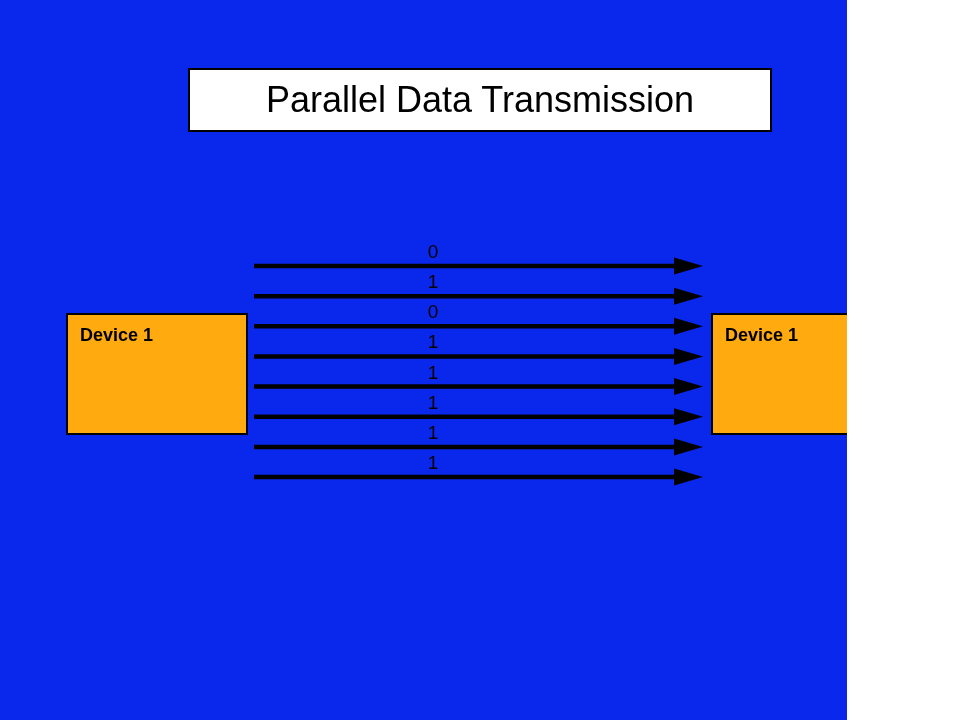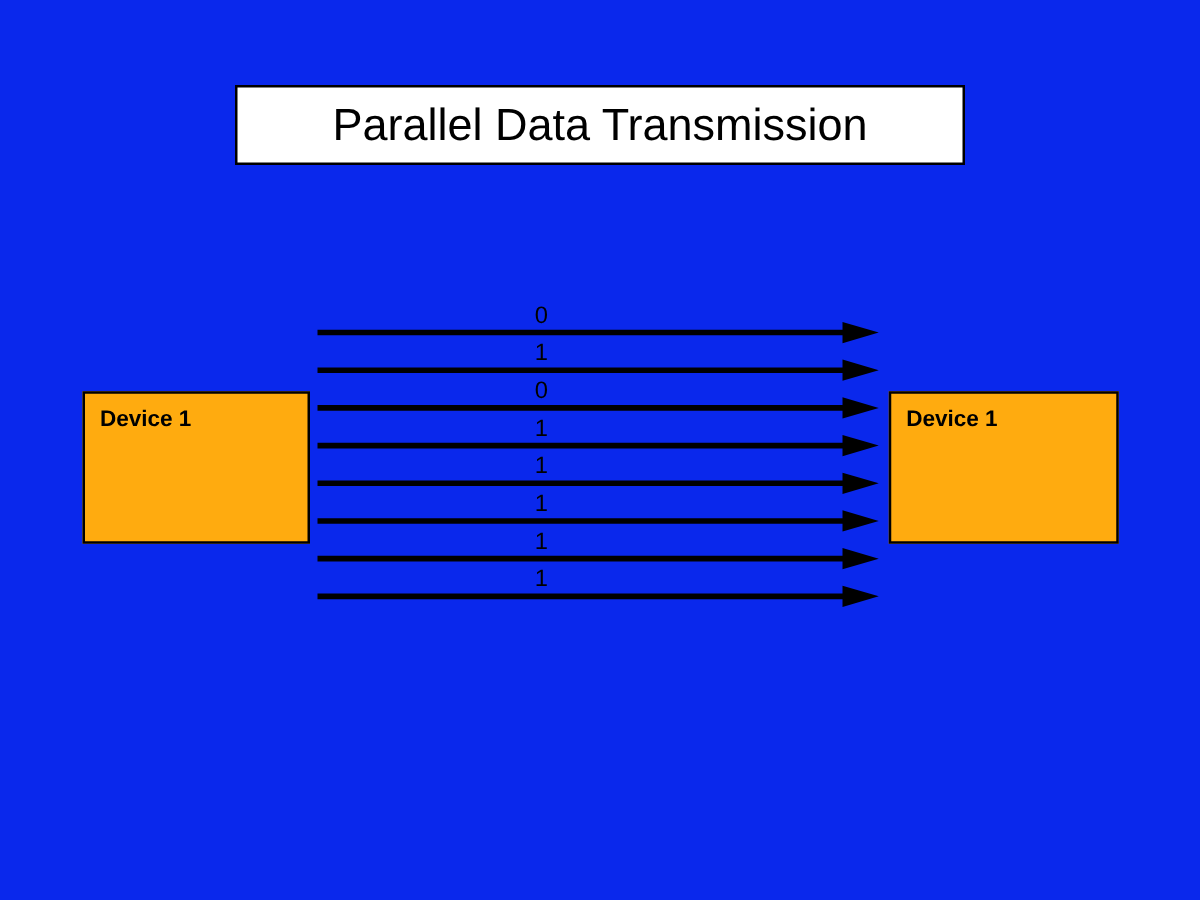--- a/index.html
+++ b/index.html
@@ -1,21 +1,21 @@
 <!DOCTYPE html>
 <html><head>
 <meta charset="utf-8">
 <style>
   html, body {
     margin: 0;
     padding: 0;
   }
   .slide {
     position: relative;
-    width: 960px;
+    width: 847px;
     height: 720px;
     background: #0A28EC;
     overflow: hidden;
     font-family: "Liberation Sans", sans-serif;
   }
   .title-box {
     position: absolute;
     left: 188px;
     top: 68px;
     width: 584px;

